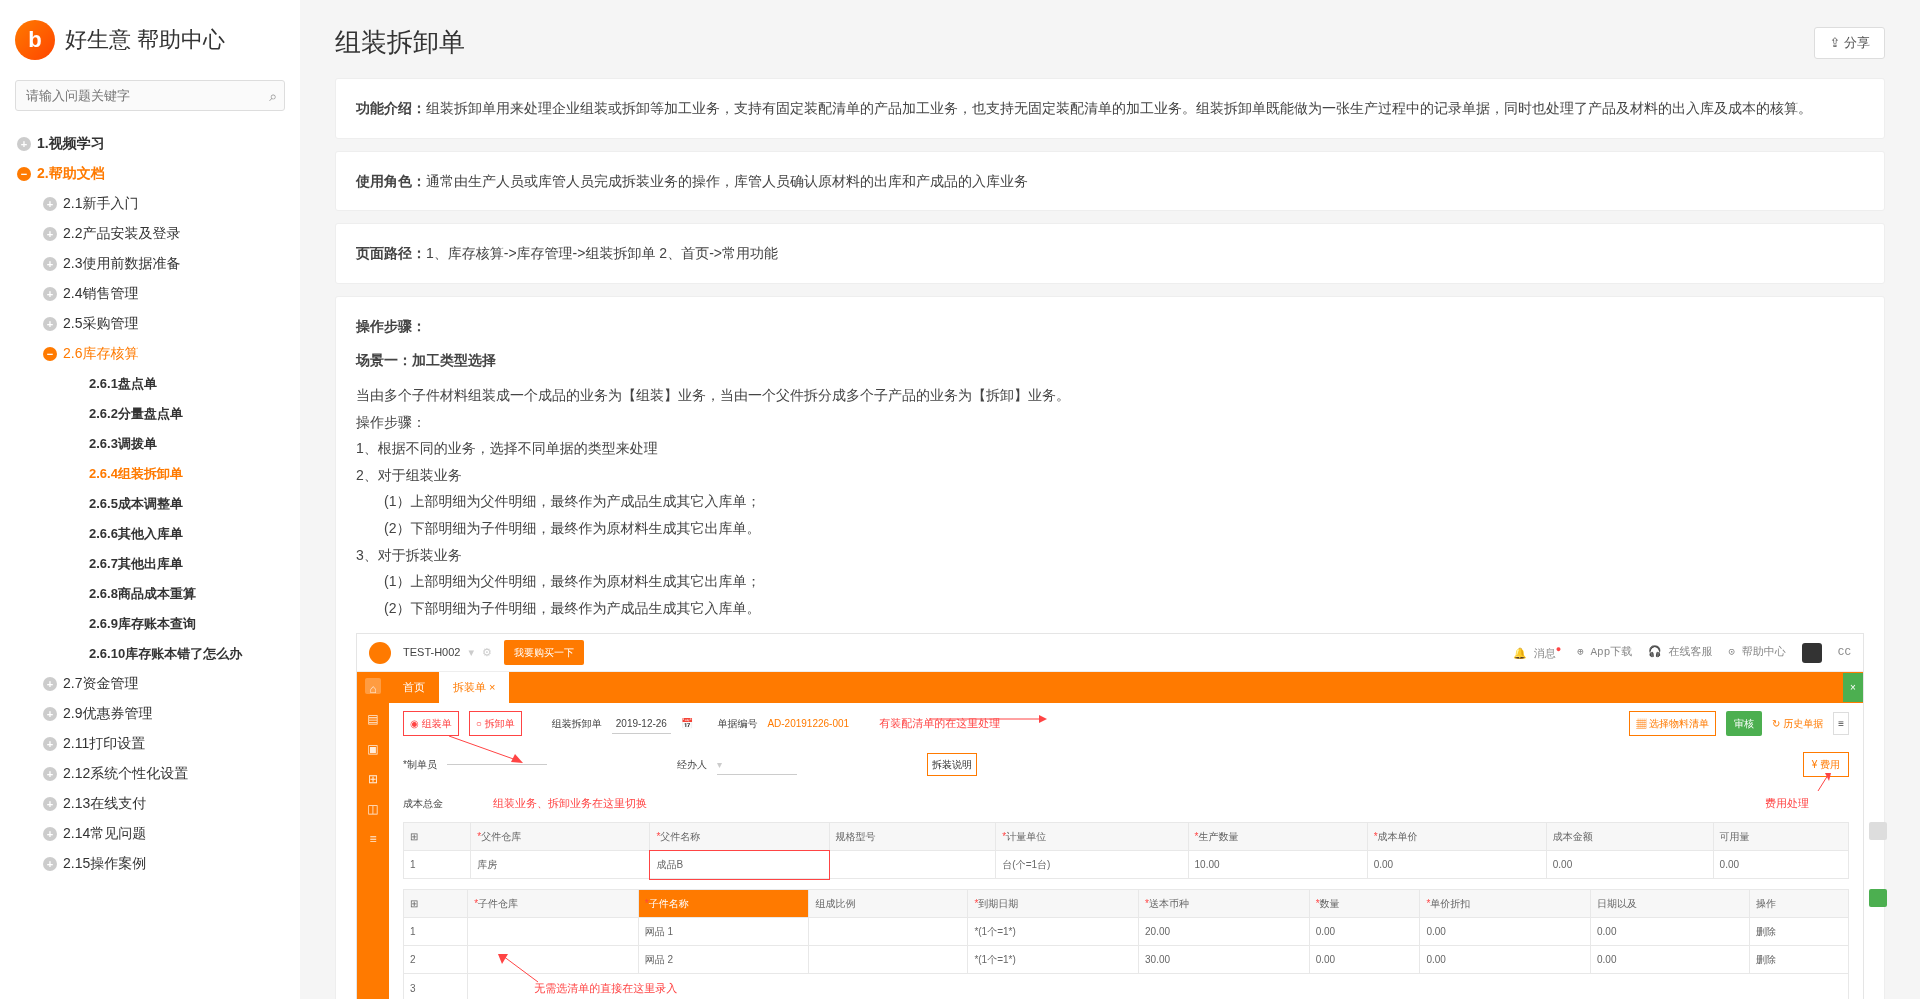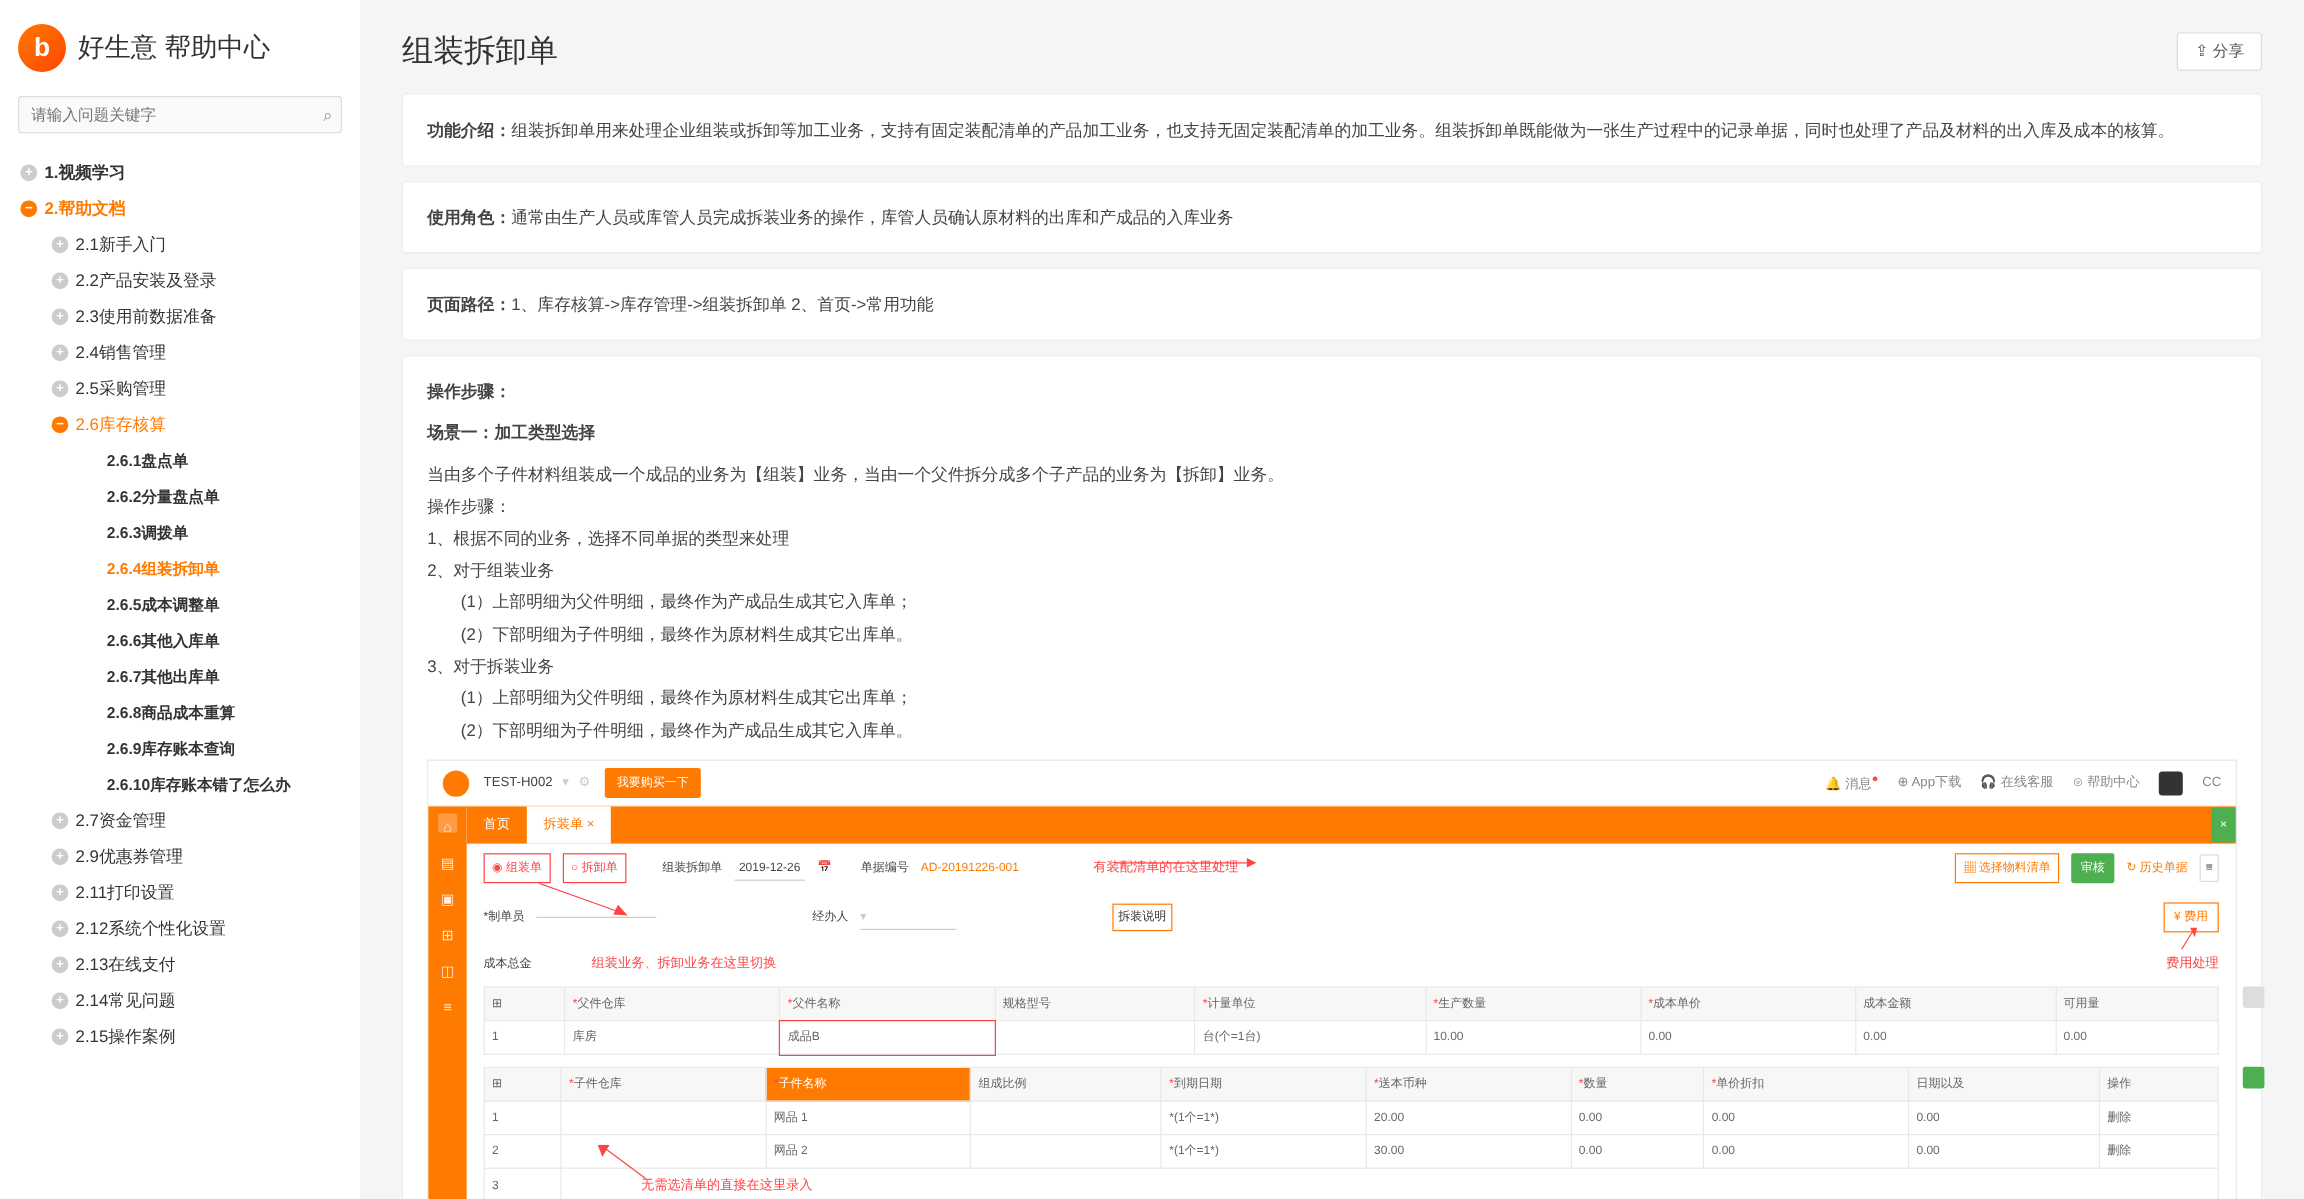--- a/index.html
+++ b/index.html
@@ -26,21 +26,21 @@
 .title-row { display: flex; justify-content: space-between; align-items: center; margin-bottom: 18px; }
 .page-title { font-size: 26px; font-weight: normal; }
 .share-btn { border: 1px solid #ddd; background: #fff; padding: 6px 14px; border-radius: 3px; cursor: pointer; font-size: 13px; color: #555; }
 .card { background: #fff; border: 1px solid #eee; border-radius: 3px; padding: 16px 20px; margin-bottom: 12px; line-height: 1.9; font-size: 14px; color: #444; }
 .card strong { font-weight: bold; }
 .card .section-title { font-weight: bold; margin-bottom: 8px; }
 .indent1 { padding-left: 28px; }
 .screenshot { margin-top: 12px; border: 1px solid #e5e5e5; background: #fafafa; }
 .ss-topbar { display: flex; align-items: center; padding: 6px 12px; background: #fff; border-bottom: 1px solid #eee; font-size: 11px; }
 .ss-logo { width: 22px; height: 22px; border-radius: 50%; background: #ff7a00; margin-right: 12px; }
-.ss-top-right { margin-left: auto; display: flex; gap: 16px; color: #888; align-items: center; }
+.ss-top-right { margin-left: auto; display: flex; gap: 16px; color: #888; align-items: center; font-family: Liberation Mono, monospace; }
 .ss-orange-btn { background: #ff7a00; color: #fff; padding: 3px 10px; border-radius: 2px; font-size: 10px; }
 .ss-avatar { width: 20px; height: 20px; border-radius: 3px; background: #333; }
 .ss-body { display: flex; }
 .ss-leftnav { width: 32px; background: #ff7a00; display: flex; flex-direction: column; align-items: center; padding-top: 6px; gap: 14px; min-height: 320px; }
 .ss-leftnav div { width: 16px; height: 16px; opacity: 0.85; color: #fff; font-size: 12px; text-align: center; }
 .ss-leftnav .home { background: rgba(255,255,255,.3); border-radius: 2px; }
 .ss-content { flex: 1; background: #fff; font-size: 10px; }
 .ss-tabs { background: #ff7a00; display: flex; align-items: center; }
 .ss-tab { padding: 5px 14px; color: #fff; font-size: 11px; }
 .ss-tab.active { background: #fff; color: #ff7a00; }
@@ -171,21 +171,21 @@
             </div>
 
             <div class="ss-form-row" style="position:relative">
               <span class="ss-radio red">◉ <span>组装单</span></span>
               <span class="ss-radio red">○ <span>拆卸单</span></span>
               <span style="margin-left:20px">组装拆卸单</span>
               <span class="ss-date">2019-12-26</span>
               <span>📅</span>
               <span style="margin-left:14px">单据编号</span>
               <span class="ss-link">AD-20191226-001</span>
-              <span class="ss-redtext" style="margin-left:52px">有装配清单的在这里处理</span>
+              <span class="ss-redtext" style="margin-left:20px">有装配清单的在这里处理</span>
               <svg class="svg-overlay" style="left:540px;top:10px" width="120" height="12">
                   <line x1="0" y1="6" x2="110" y2="6" stroke="#f44" stroke-width="1"></line>
                   <polygon points="110,2 118,6 110,10" fill="#f44"></polygon>
                 </svg>
               <span style="margin-left:auto;border:1px solid #ff7a00;color:#ff7a00;padding:2px 6px">▦ <span>选择物料清单</span></span>
               <span class="ss-green-btn">审核</span>
               <span style="color:#ff7a00">↻ <span>历史单据</span></span>
               <span style="border:1px solid #ddd;padding:1px 4px">≡</span>
             </div>
 
@@ -198,21 +198,21 @@
               <span style="border-bottom:1px solid #ccc;width:100px;display:inline-block"></span>
               <span style="margin-left:120px">经办人</span>
               <span style="border-bottom:1px solid #ccc;width:80px;display:inline-block;color:#ccc">▾</span>
               <span style="margin-left:120px;border:1px solid #ff7a00;color:#333;padding:1px 4px">拆装说明</span>
               <span style="margin-left:auto;border:1px solid #ff7a00;color:#ff7a00;padding:2px 8px">¥ <span>费用</span></span>
             </div>
 
             <div class="ss-form-row">
               <span>成本总金</span>
               <span class="ss-redtext" style="margin-left:40px">组装业务、拆卸业务在这里切换</span>
-              <span class="ss-redtext" style="margin-left:auto;">费用处理</span>
+              <span class="ss-redtext" style="margin-left:auto;margin-right:40px">费用处理</span>
               <svg class="svg-overlay" style="right:30px;top:-12px" width="30" height="20">
                   <line x1="15" y1="18" x2="25" y2="2" stroke="#f44"></line>
                   <polygon points="22,0 28,0 26,8" fill="#f44"></polygon>
                 </svg>
             </div>
 
             <div class="ss-section-pad" style="position:relative">
               <table class="ss-table">
                 <tbody>
                     <tr>

